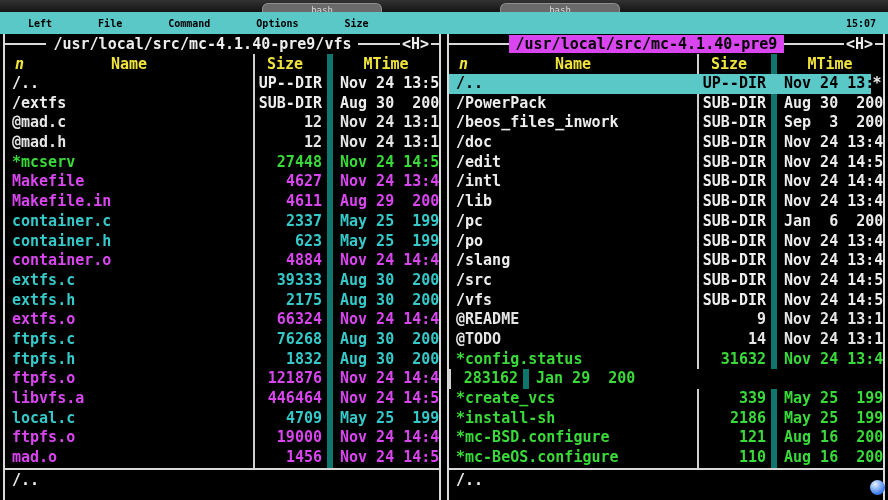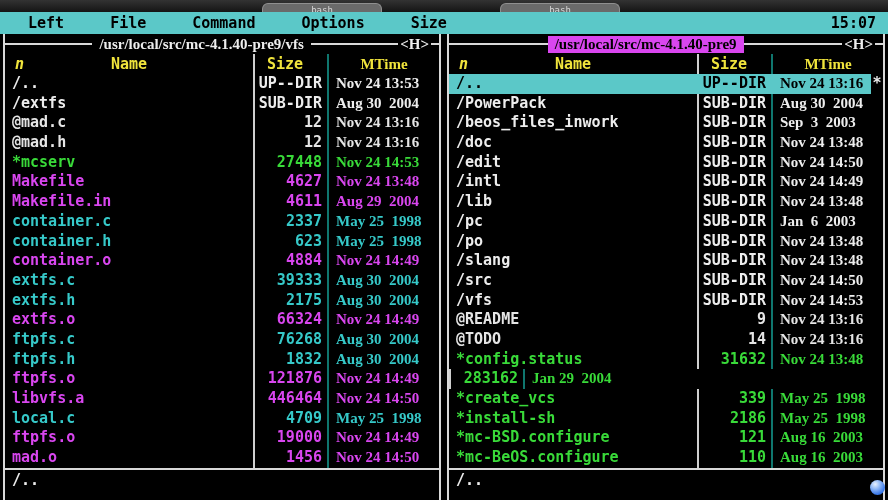--- a/index.html
+++ b/index.html
@@ -17,48 +17,48 @@
   .chrome { height:12px; background:linear-gradient(#333,#151515); position:relative; overflow:hidden; }
   .term-tab {
     position:absolute; top:3px; width:120px; height:16px;
     background:#6a6a6a; border:1px solid #8f8f8f; border-bottom:none;
     border-radius:6px 6px 0 0;
     color:#d8d8d8; font-size:9px; font-weight:400; text-align:center; line-height:13px;
   }
   .tab-a { left:262px; } .tab-b { left:500px; }
 
   
-  .menubar { height:22px; background:#5bc8c8; color:#000; font-size:15px; display:flex; align-items:center; position:relative; }
+  .menubar { height:22px; background:#5bc8c8; color:#000; font-size:10px; display:flex; align-items:center; position:relative; }
   .menu-item { margin-left:46px; cursor:default; }
   .menu-item:first-child { margin-left:28px; }
   .clock { position:absolute; right:12px; }
 
   
   .panels { display:flex; gap:6px; padding:0 3px; height:466px; }
   .panel {
     flex:1 1 0; min-width:0;
     border-left:2px solid #d9d9d9; border-right:2px solid #d9d9d9;
     display:flex; flex-direction:column; font-size:15px;
   }
 
-  .title-row { height:20px; display:flex; align-items:center; color:#ededed;font-family:Liberation Serif, serif; }
+  .title-row { height:20px; display:flex; align-items:center; color:#ededed; }
   .hline { height:2px; background:#d9d9d9; }
   .hl-grow { flex:1 1 0; }
   .hl-end { width:8px; flex:0 0 8px; }
   .panel-title { padding:0 7px; white-space:pre; }
   .panel.active .panel-title { background:#d946ef; color:#000; }
   .hotkey { padding:0 2px; color:#ededed; }
 
   .header-row { height:20px; line-height:20px; color:#f0e43c; display:flex; }
   .rows { display:flex; flex-direction:column; }
   .row { height:19.7px; line-height:19.7px; display:flex; position:relative; }
   .col { white-space:pre; overflow:hidden; }
   .c-name { flex:1 1 0; padding-left:7px; position:relative; }
   .c-size { flex:0 0 74px; text-align:right; padding-right:5px; border-left:2px solid #cfcfcf; }
-  .c-mtime { flex:0 0 112px; padding-left:7px; border-left:2px solid #0f766e;font-family:Liberation Serif, serif; }
+  .c-mtime { flex:0 0 112px; padding-left:7px; border-left:6px solid #0f766e; }
   .header-row .c-name { text-align:center; padding-left:0; }
   .header-row .c-size { text-align:center; padding-right:12px; }
   .header-row .c-mtime { text-align:center; padding-left:0; }
   .sort-ind { position:absolute; left:10px; top:0; }
 
   .t-dir    { color:#ededed; }
   .t-file   { color:#d946ef; }
   .t-link   { color:#e5e5e5; }
   .t-exec   { color:#39da39; }
   .t-source { color:#36c9c9; }

